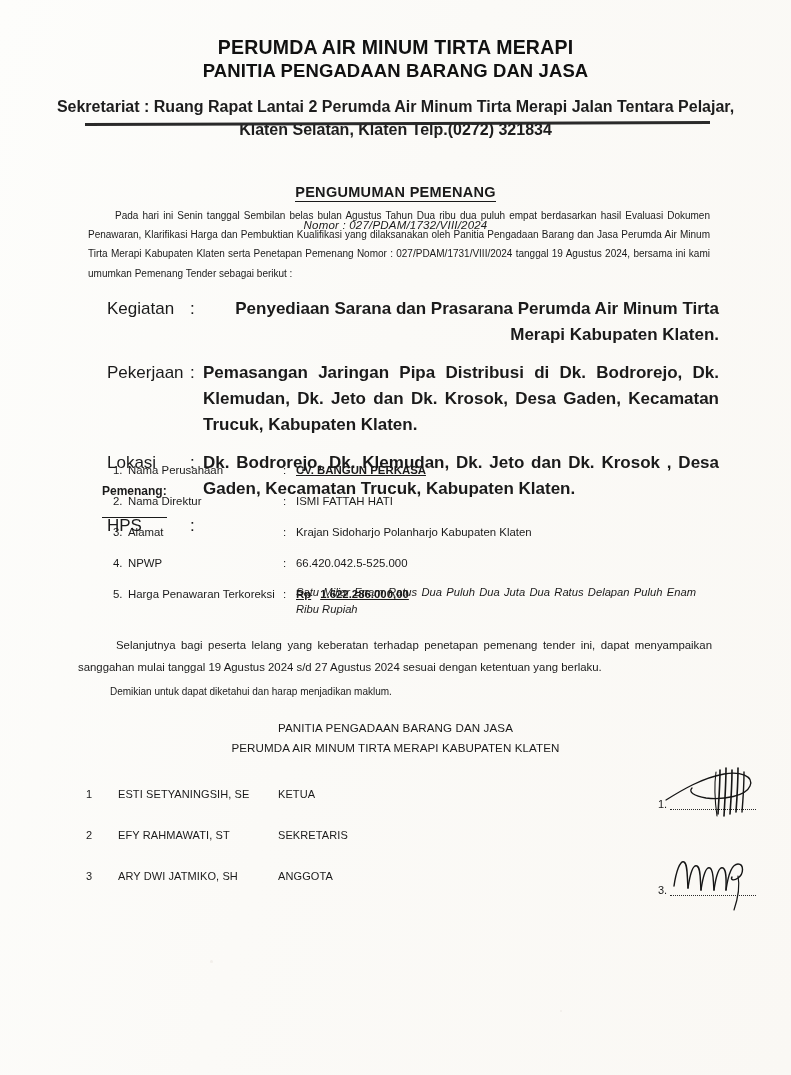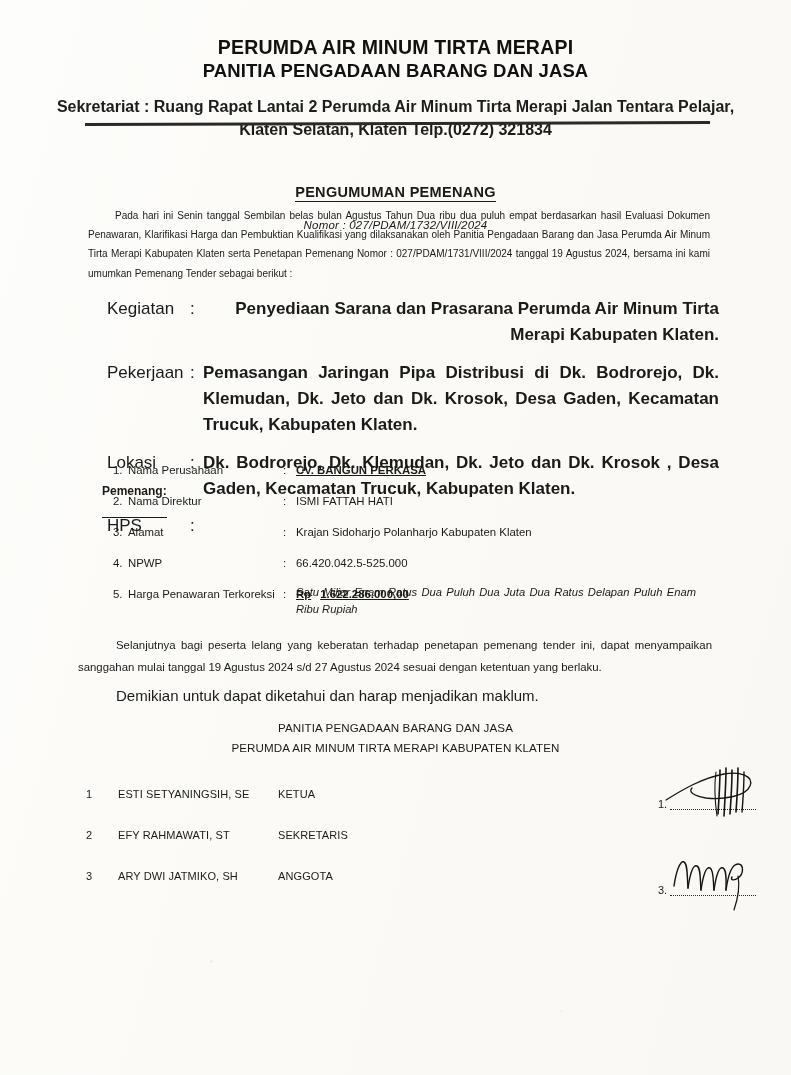--- a/index.html
+++ b/index.html
@@ -85,22 +85,22 @@
     font-size: 11.2px; font-style: italic; line-height: 1.55; text-align: justify;
   }
 
   
   .closing-1 {
     position: absolute; left: 78px; top: 635px; width: 634px;
     font-size: 11.4px; line-height: 1.9; text-align: justify;
   }
   .closing-1 .indent { display: inline-block; width: 38px; }
   .closing-2 {
-    position: absolute; left: 78px; top: 682px; width: 634px;
-    font-size: 15px; line-height: 1.9;
+    position: absolute; left: 72px; top: 682px; width: 634px;
+    font-size: 10px; line-height: 1.9;
   }
   .closing-2 .indent { display: inline-block; width: 38px; }
 
   
   .committee { position: absolute; left: 0; right: 0; top: 718px; text-align: center; }
   .committee div { font-size: 11.6px; line-height: 1.72; letter-spacing: .1px; }
 
   
   .sigtable { position: absolute; left: 86px; top: 782px; width: 640px; font-size: 11px; }
   .sigrow { display: flex; align-items: flex-start; height: 41px; }

